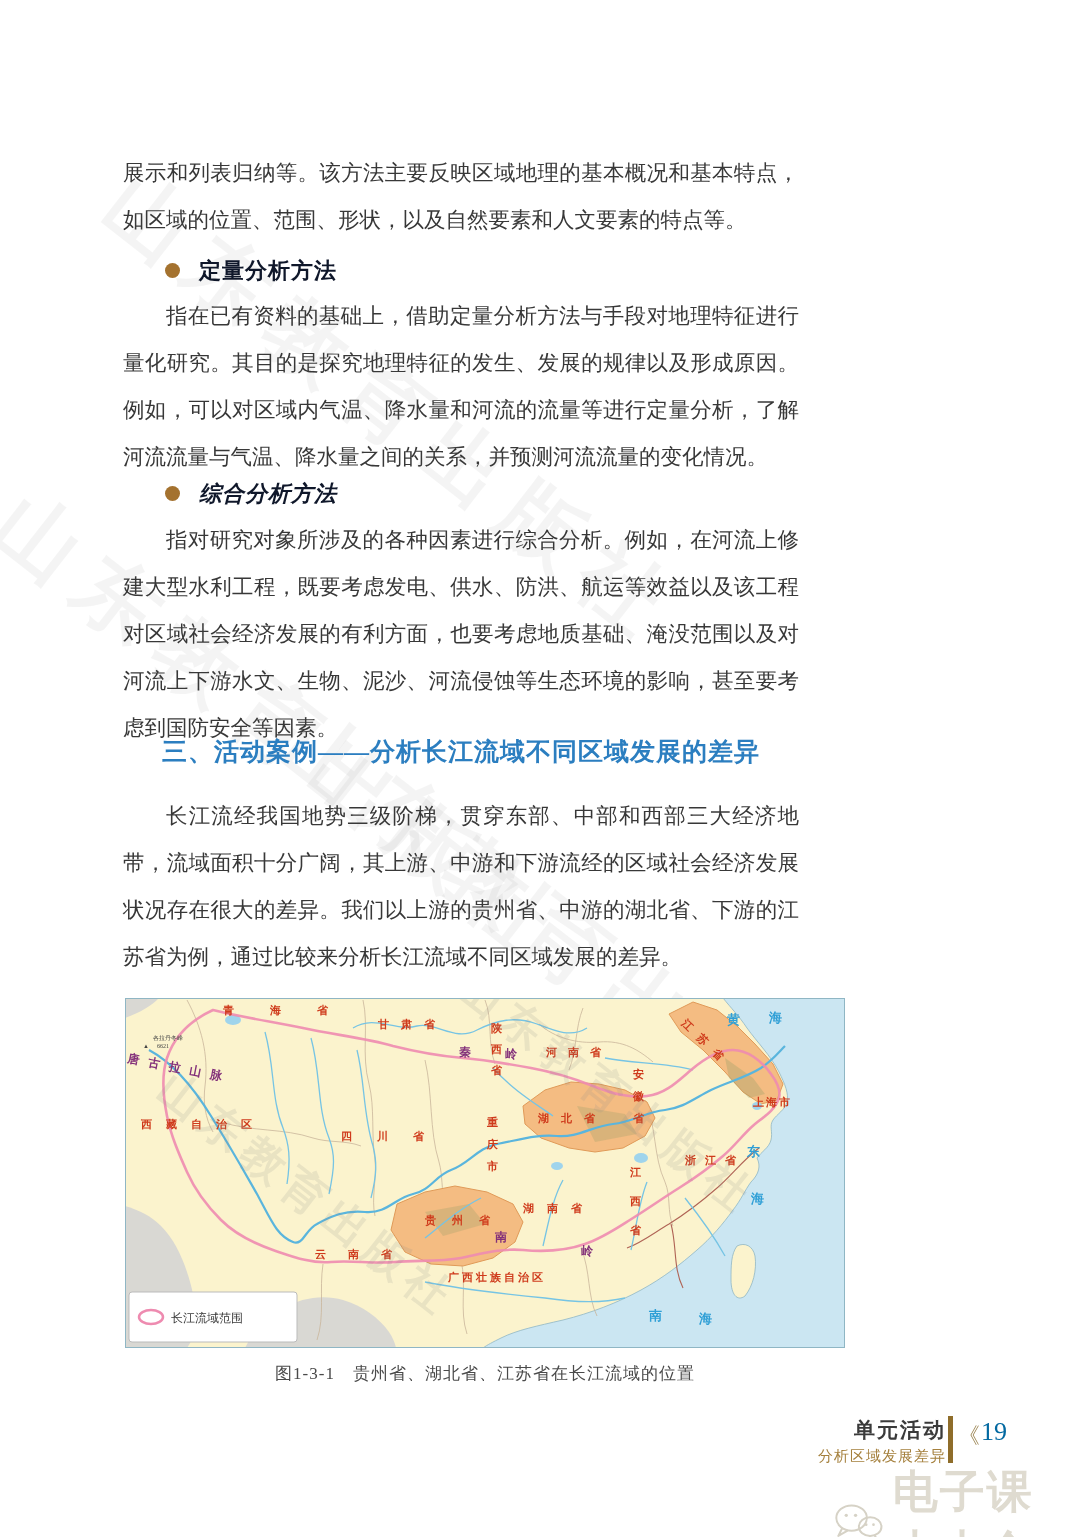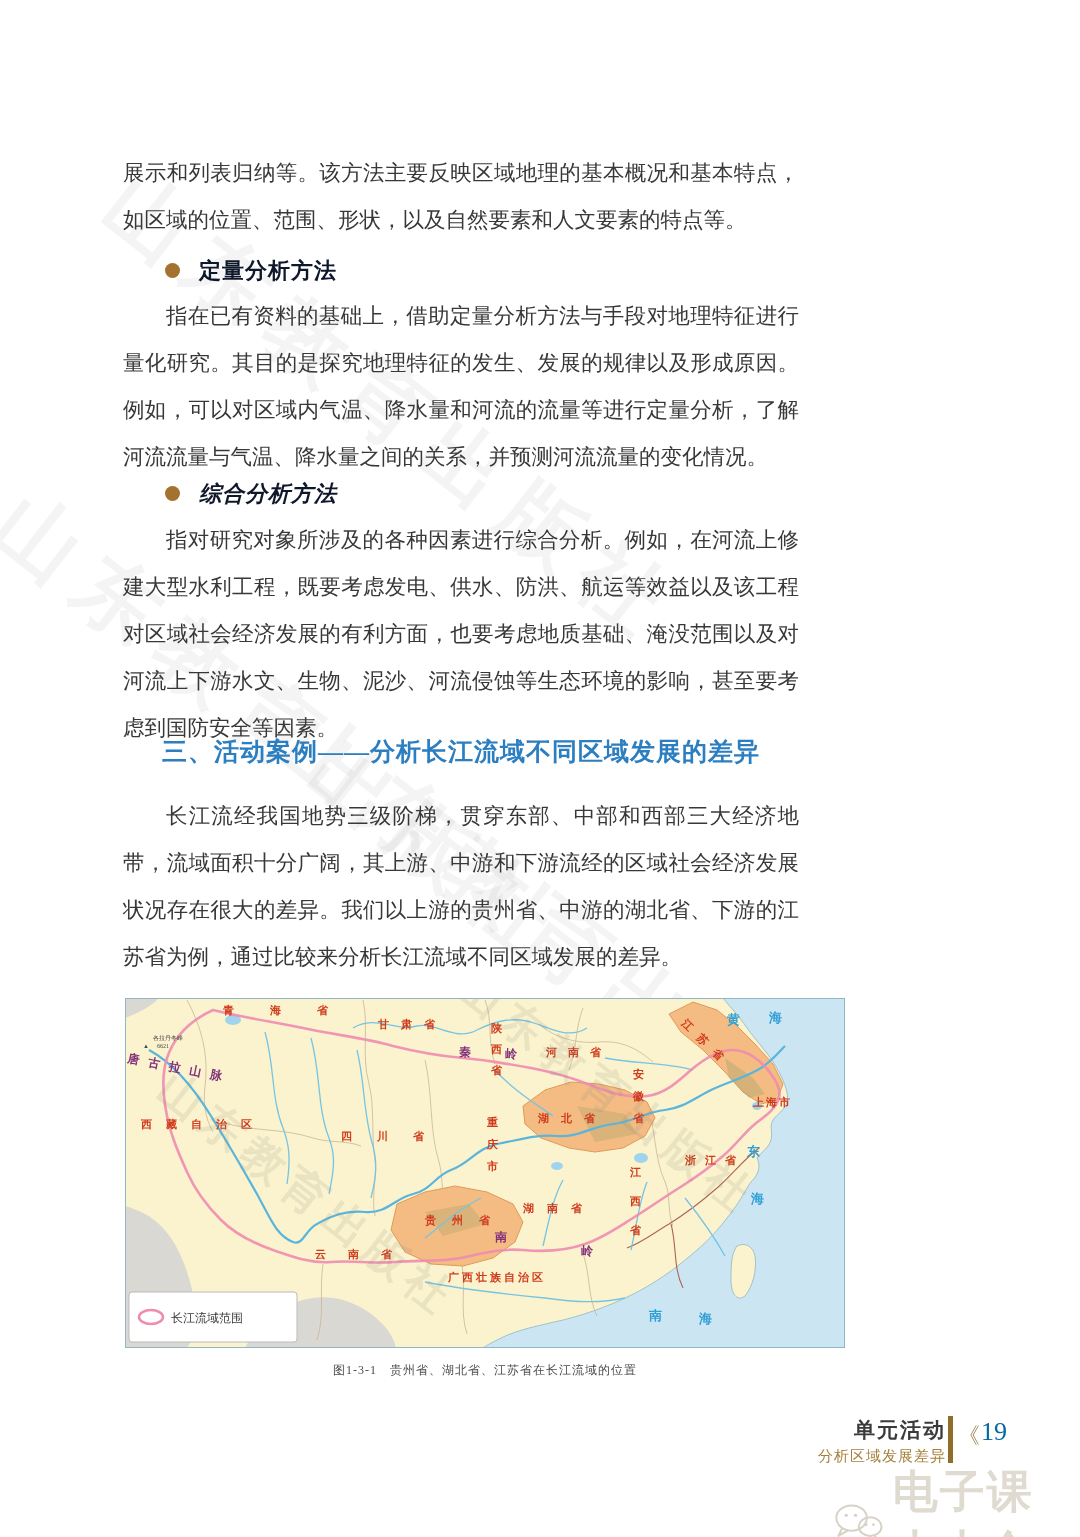--- a/index.html
+++ b/index.html
@@ -16,21 +16,21 @@
   .bullet-row{position:absolute;left:123px;width:676px;height:47px;display:flex;
       align-items:center;z-index:2;}
   .dot{width:15px;height:15px;border-radius:50%;background:#a4722f;margin-left:42px;
       flex:0 0 auto;}
   .bullet-title{font-size:22px;font-weight:bold;color:#0f172a;margin-left:19px;letter-spacing:1px;}
   .act-heading{position:absolute;left:123px;width:676px;text-align:center;font-size:25px;
       font-weight:bold;color:#2b7ec0;letter-spacing:1px;z-index:2;}
   
   .map-wrap{position:absolute;left:125px;top:998px;width:720px;height:252px;z-index:2;}
   .caption{position:absolute;left:125px;top:1362px;width:720px;text-align:center;
-      font-size:12px;color:#4a4a4a;letter-spacing:1px;z-index:2;}
+      font-size:17px;color:#4a4a4a;letter-spacing:1px;z-index:2;}
   
   .f-unit{position:absolute;left:846px;top:1416px;width:100px;text-align:right;font-size:21px;
       font-weight:bold;color:#3a3a3a;letter-spacing:2px;font-family:Liberation Sans, sans-serif;z-index:2;}
   .f-section{position:absolute;left:790px;top:1447px;width:156px;text-align:right;font-size:15px;
       color:#a5803d;letter-spacing:1px;font-family:"Liberation Sans",sans-serif;z-index:2;}
   .f-bar{position:absolute;left:948px;top:1416px;width:5px;height:47px;background:#8f6d2a;z-index:2;}
   .f-chev{position:absolute;left:958px;top:1421px;font-size:22px;color:#9a8350;z-index:2;}
   .f-page{position:absolute;left:981px;top:1417px;font-size:26px;color:#0369a1;z-index:2;
       font-family:"Liberation Serif",serif;}
   

